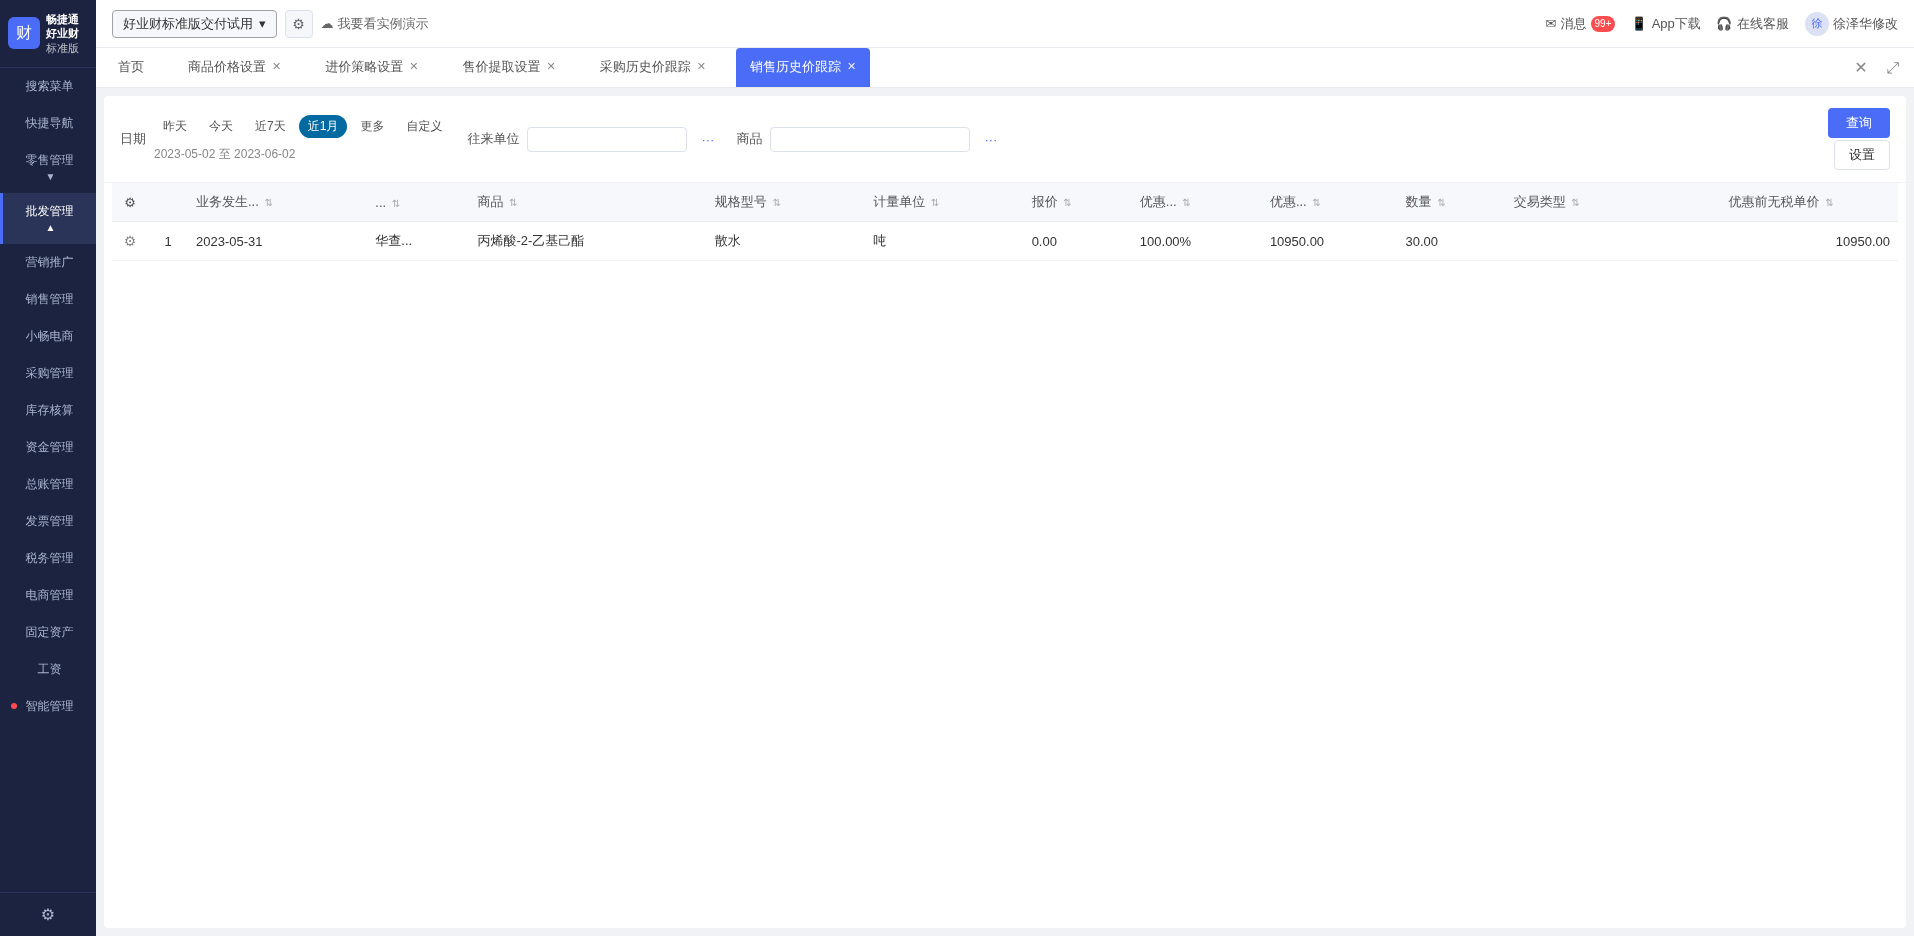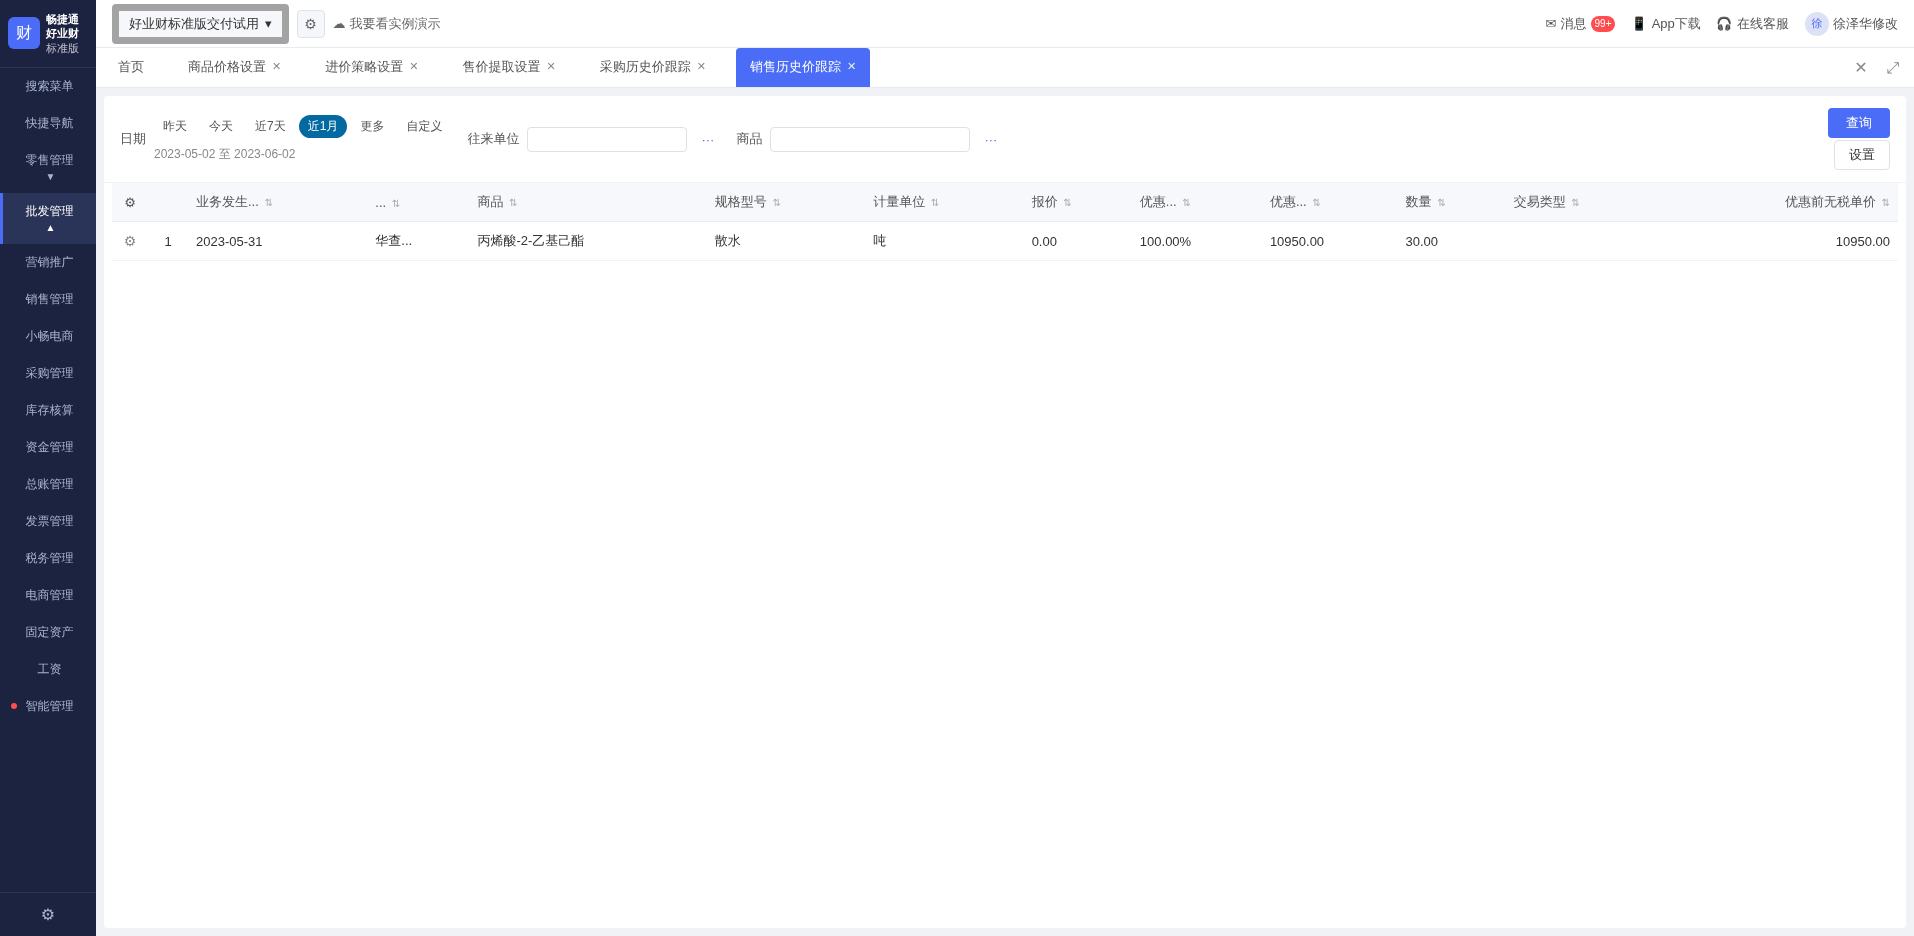--- a/index.html
+++ b/index.html
@@ -88,21 +88,21 @@
       flex-shrink: 0;
     }
     .topbar-left {
       display: flex;
       align-items: center;
       gap: 8px;
       flex: 1;
     }
     .version-selector {
       background: #f5f7fa;
-      border: 7px solid #a3a3a3;
+      border: 1px solid #a3a3a3;
       border-radius: 4px;
       padding: 4px 10px;
       font-size: 13px;
       color: #333;
       display: flex;
       align-items: center;
       gap: 6px;
       cursor: pointer;
       min-width: 160px;
     }
@@ -598,21 +598,21 @@
               <span class="sort-icon">⇅</span>
             </th>
             <th>
               <span>数量</span>
               <span class="sort-icon">⇅</span>
             </th>
             <th>
               <span>交易类型</span>
               <span class="sort-icon">⇅</span>
             </th>
-            <th style="text-align:right;">
+            <th style="text-align:center;">
               <span>优惠前无税单价</span>
               <span class="sort-icon">⇅</span>
             </th>
           </tr>
         </thead>
         <tbody>
           <tr>
             <td class="gear-col">
               <span class="gear-icon-cell">⚙</span>
             </td>

